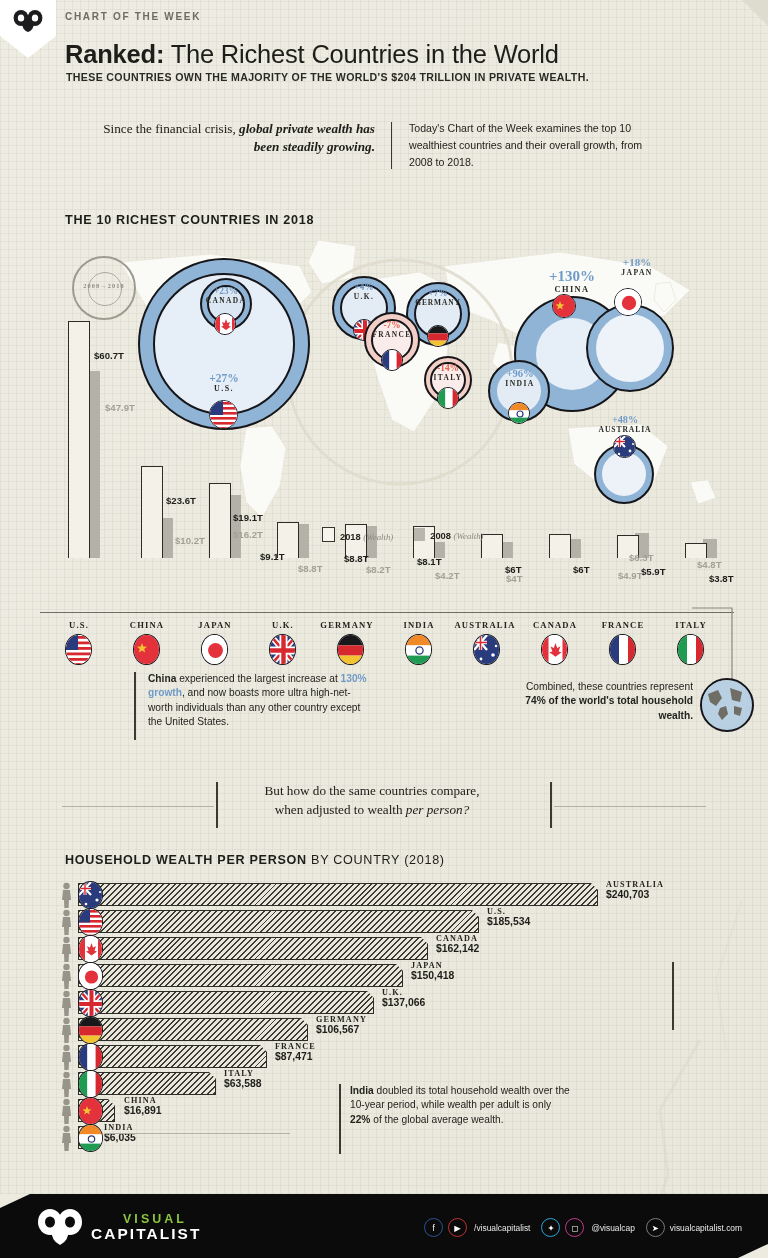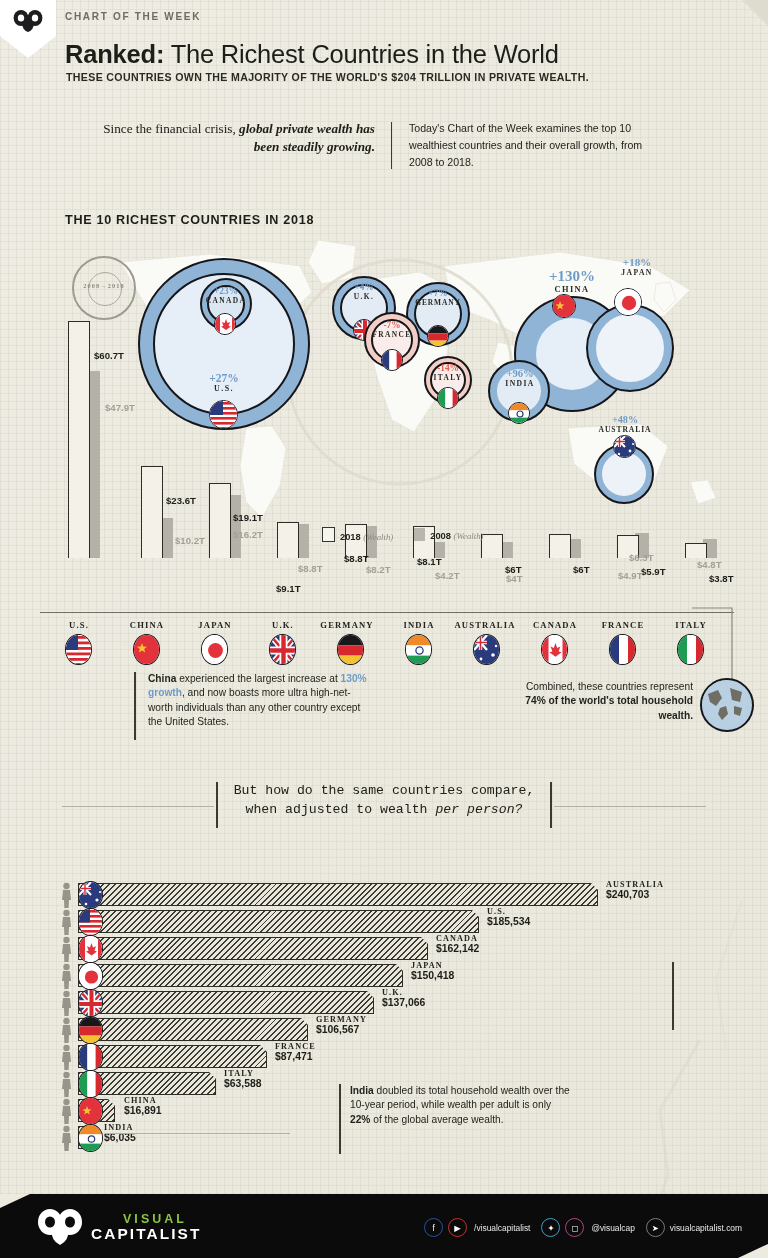--- a/index.html
+++ b/index.html
@@ -125,22 +125,22 @@
   
   .annot{position:absolute;font-size:10.2px;line-height:1.42;color:#24241f;}
   .annot b{font-weight:800;}
   .accent{color:#6f9bc9;font-weight:800;}
   .vrule{position:absolute;width:1.6px;background:#3a3a33;}
 
   
   .qwrap{position:absolute;left:0;top:780px;width:768px;height:52px;}
   .qline{position:absolute;top:26px;height:1px;background:#b3b0a4;}
   .qtext{
-    position:absolute;left:216px;top:782px;width:336px;text-align:center;
-    font-family:Liberation Mono, monospace;font-size:13.2px;line-height:1.42;color:#20201b;
+    position:absolute;left:204px;top:782px;width:336px;text-align:center;
+    font-family:Liberation Serif, serif;font-size:13.2px;line-height:1.42;color:#20201b;
   }
   .qtext i{font-style:italic;}
 
   
   #hchart{position:absolute;left:0;top:880px;width:768px;height:300px;}
   .hrow{position:absolute;height:26px;}
   .hbar{
     position:absolute;left:0;top:0;height:23px;box-sizing:border-box;
     border:1.5px solid #2d2d28;
     background:
@@ -434,21 +434,21 @@
     <div class="vbar-2018" style="left:345px;width:22px;bottom:62px;height:34px;"></div>
     <div class="vbar-2018" style="left:413px;width:22px;bottom:62px;height:32px;"></div>
     <div class="vbar-2018" style="left:481px;width:22px;bottom:62px;height:24px;"></div>
     <div class="vbar-2018" style="left:549px;width:22px;bottom:62px;height:24px;"></div>
     <div class="vbar-2018" style="left:617px;width:22px;bottom:62px;height:23px;"></div>
     <div class="vbar-2018" style="left:685px;width:22px;bottom:62px;height:15px;"></div>
 
     <div class="vlab" style="left:94px;top:20px;"><span>$60.7T</span></div>
     <div class="vlab" style="left:166px;top:165px;"><span>$23.6T</span></div>
     <div class="vlab" style="left:233px;top:182px;"><span>$19.1T</span></div>
-    <div class="vlab" style="left:276px;top:221px;margin-top:32px;"><span>$9.1T</span></div>
+    <div class="vlab" style="left:260px;top:221px;"><span>$9.1T</span></div>
     <div class="vlab" style="left:344px;top:223px;"><span>$8.8T</span></div>
     <div class="vlab" style="left:417px;top:226px;"><span>$8.1T</span></div>
     <div class="vlab" style="left:505px;top:234px;"><span>$6T</span></div>
     <div class="vlab" style="left:573px;top:234px;"><span>$6T</span></div>
     <div class="vlab" style="left:641px;top:236px;"><span>$5.9T</span></div>
     <div class="vlab" style="left:709px;top:243px;"><span>$3.8T</span></div>
 
     <div class="vlab old" style="left:105px;top:72px;"><span>$47.9T</span></div>
     <div class="vlab old" style="left:175px;top:205px;"><span>$10.2T</span></div>
     <div class="vlab old" style="left:233px;top:199px;"><span>$16.2T</span></div>
@@ -601,20 +601,21 @@
     <div class="qline" style="left:62px;width:152px;"></div>
     <div class="qline" style="left:554px;width:152px;"></div>
     <div class="vrule" style="left:216px;top:2px;height:46px;"></div>
     <div class="vrule" style="left:550px;top:2px;height:46px;"></div>
   </div>
   <div class="qtext">
     <span>But how do the same countries compare,</span><br>
     <span>when adjusted to wealth </span><i>per person?</i>
   </div>
 
+  <div class="sec-head" style="left:65px;top:853px;"><span>HOUSEHOLD WEALTH PER PERSON</span><span class="light"> BY COUNTRY (2018)</span></div>
 
   <div id="hchart">
 
     <div class="hrow" style="left:78px;top:3px;width:520px;">
       <svg class="person" width="13" height="26" viewBox="0 0 13 26">
           <circle cx="6.5" cy="4" r="3.2" fill="#97948a"></circle>
           <path d="M3 8 H10 L11 18 H9 L8.6 26 H4.4 L4 18 H2Z" fill="#97948a"></path>
         </svg>
       <div class="hbar" style="width:520px;"></div>
       <div class="hflag"><svg width="25" height="28" viewBox="0 0 25 28">

